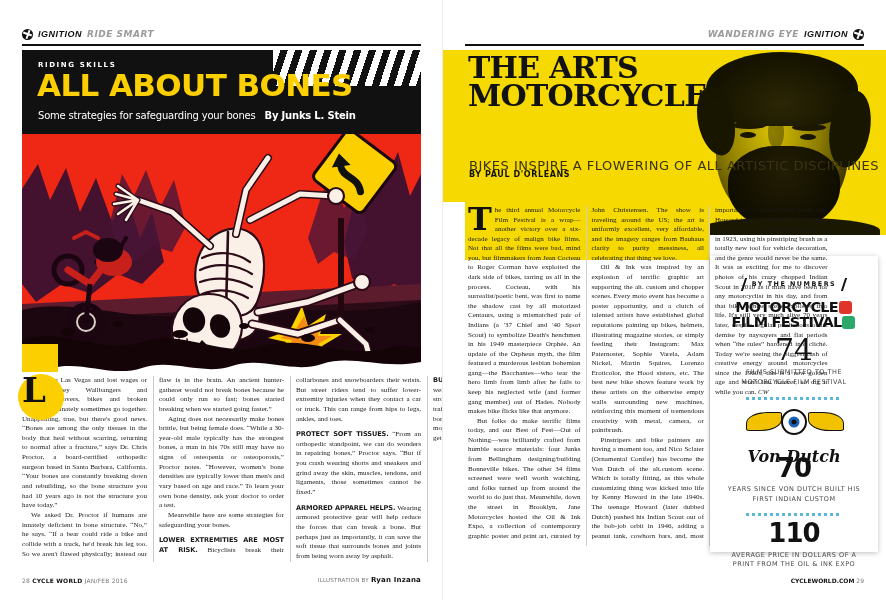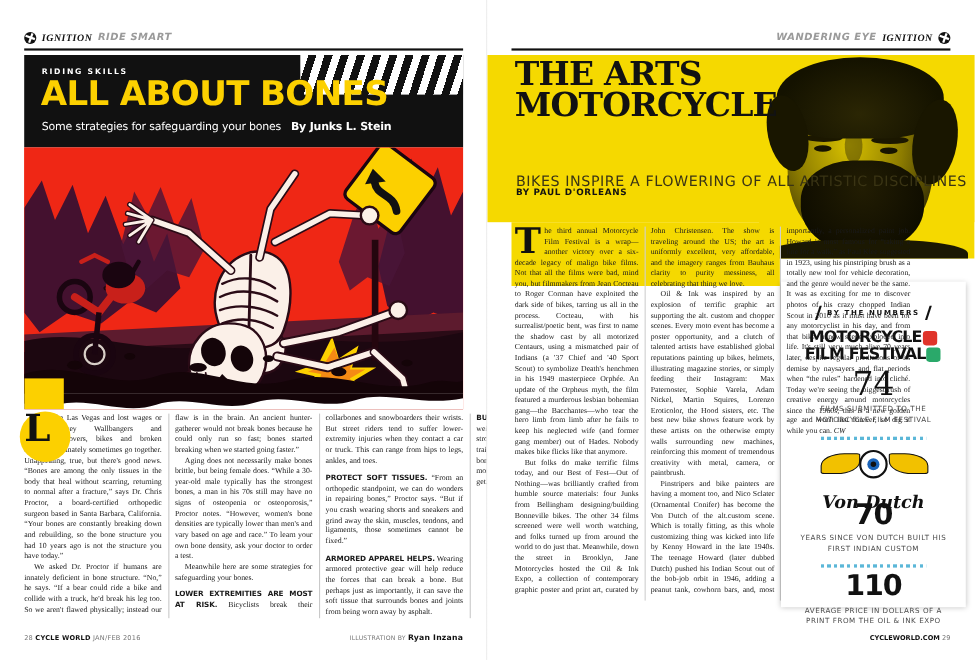--- a/index.html
+++ b/index.html
@@ -10,21 +10,21 @@
   .page-left{width:443px;}
   .page-right{width:443px;}
 
   
   .runhead{position:absolute;top:26px;height:16px;display:flex;align-items:center;gap:5px;}
   .runhead-left{left:22px;}
   .runhead-right{right:22px;flex-direction:row;}
   .rh-mark{width:11px;height:11px;border-radius:50%;background:#111;position:relative;flex:0 0 auto;}
   .rh-mark::before{content:"";position:absolute;left:4.5px;top:1px;width:2px;height:9px;background:#fff;transform:rotate(20deg);}
   .rh-mark::after{content:"";position:absolute;left:1px;top:4.5px;width:9px;height:2px;background:#fff;transform:rotate(20deg);}
-  .rh-bold{font-family:Liberation Serif, serif;font-weight:bold;font-style:italic;font-size:9px;letter-spacing:.5px;color:#111;text-transform:uppercase;}
+  .rh-bold{font-family:Liberation Sans, sans-serif;font-weight:bold;font-style:italic;font-size:9px;letter-spacing:.5px;color:#111;text-transform:uppercase;}
   .rh-light{font-family:"DejaVu Sans",sans-serif;font-weight:bold;font-style:italic;font-size:9px;letter-spacing:.5px;color:#9a9a9a;text-transform:uppercase;}
   .rule{position:absolute;top:44px;height:2px;background:#111;}
   .rule-left{left:22px;right:22px;}
   .rule-right{left:22px;right:22px;}
 
   
   .hero-blk{position:absolute;left:22px;top:50px;width:399px;height:84px;background:#111;overflow:hidden;}
   .kicker{position:absolute;left:16px;top:11px;font-family:"DejaVu Sans",sans-serif;font-weight:bold;font-size:7px;letter-spacing:1.6px;color:#ffffff;}
   .headline{position:absolute;left:15px;top:20px;font-family:"DejaVu Sans",sans-serif;font-weight:bold;font-size:31px;letter-spacing:-.6px;color:#fcd000;line-height:1;}
   .dek{position:absolute;left:16px;top:60px;font-family:"DejaVu Sans",sans-serif;font-size:10px;color:#ffffff;letter-spacing:-.2px;}

